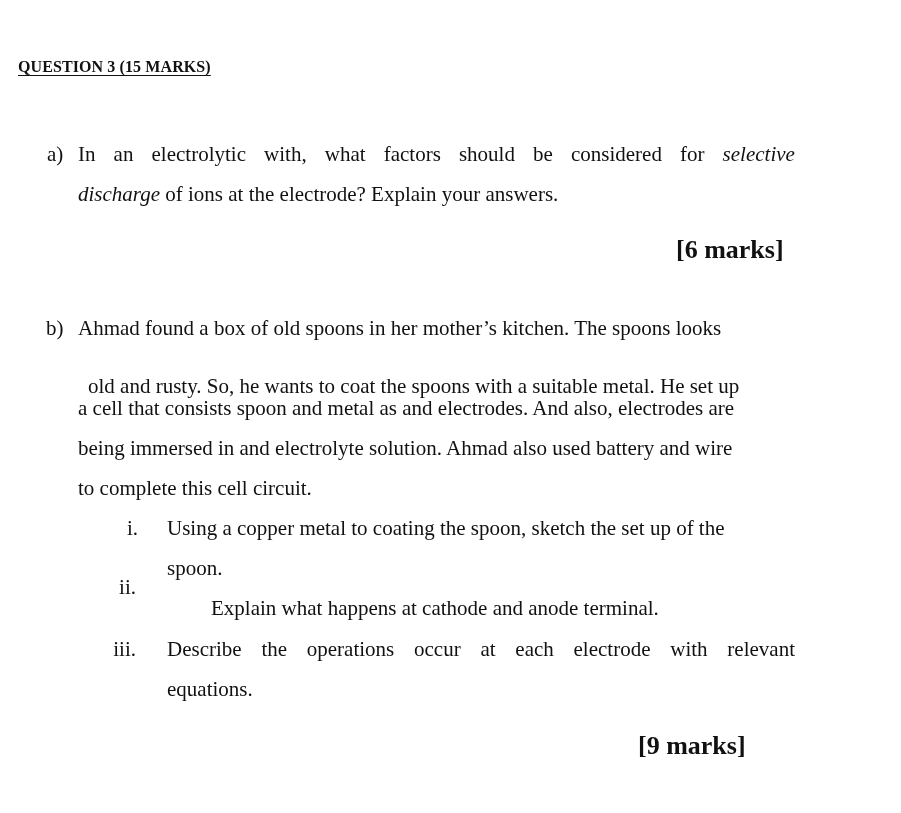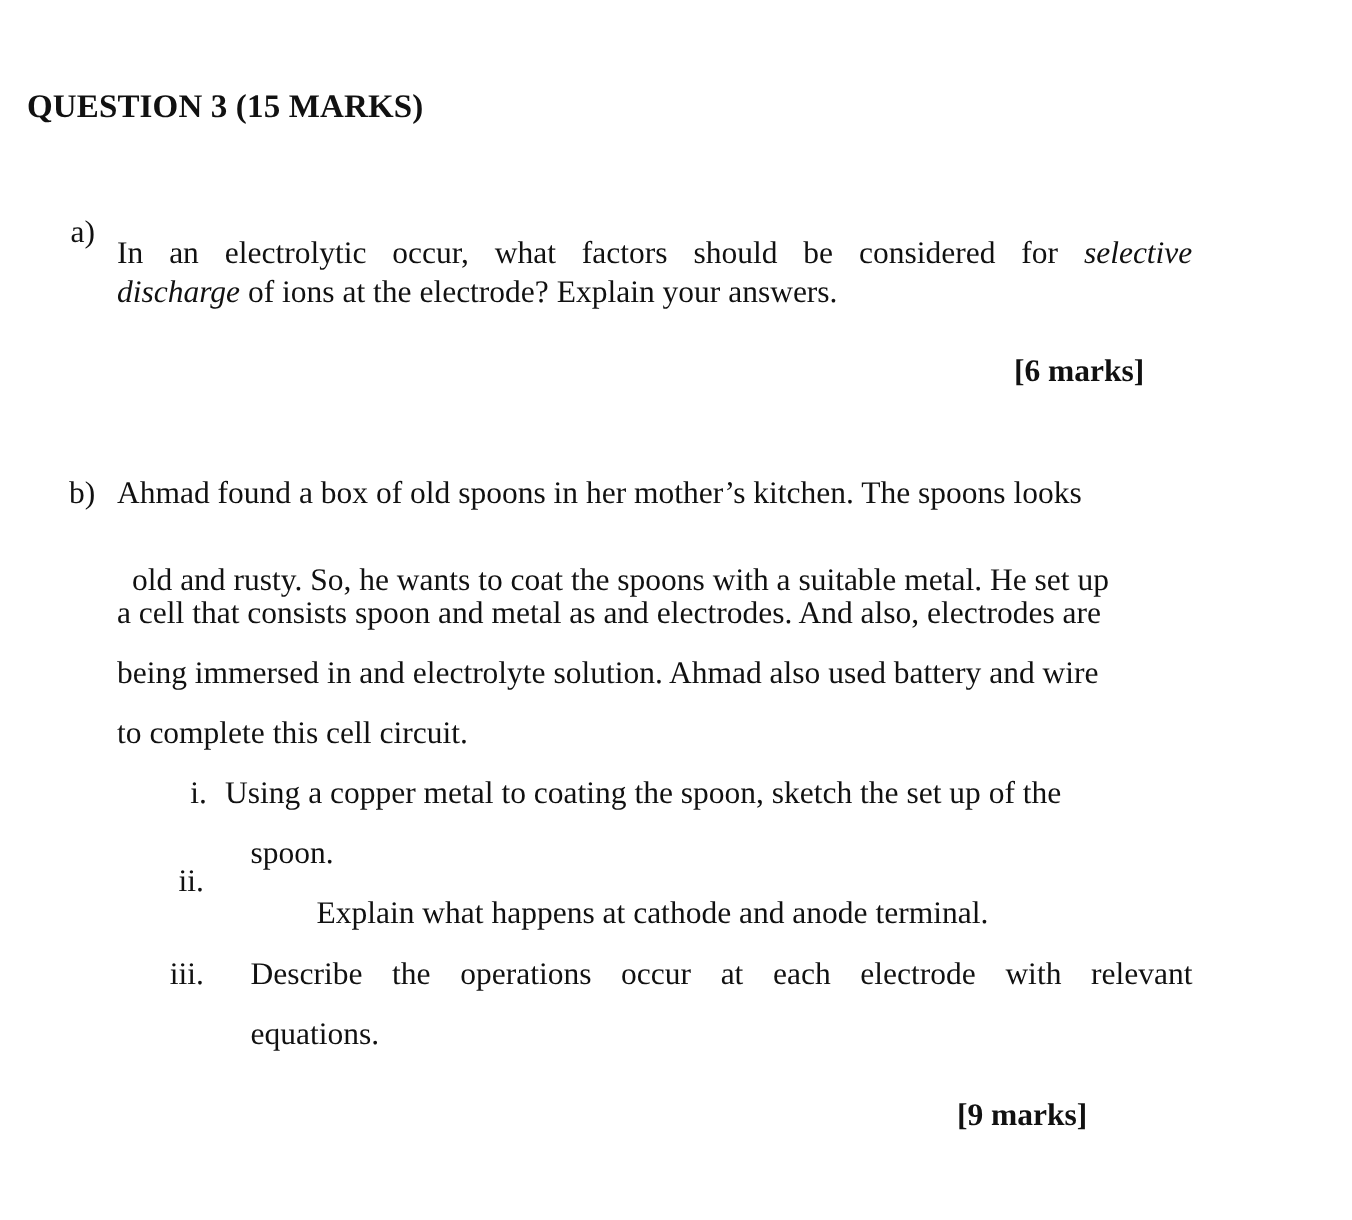--- a/index.html
+++ b/index.html
@@ -1,40 +1,40 @@
 <!DOCTYPE html>
 <html><head>
   <meta charset="utf-8">
   <style>
     html, body { margin: 0; padding: 0; background: #ffffff; }
     body { width: 901px; height: 813px; position: relative; overflow: hidden;
            font-family: "Liberation Serif", "DejaVu Serif", serif; color: #111; }
     .abs { position: absolute; white-space: nowrap; }
-    .title { left: 18px; top: 58px; font-size: 22px; font-weight: bold; 
+    .title { left: 18px; top: 58px; font-size: 16px; font-weight: bold; text-decoration: underline;
              text-underline-offset: 3px; letter-spacing: 0.1px; }
     .label { font-size: 21px; }
     .line { font-size: 21px; }
     .just { display: flex; justify-content: space-between; white-space: nowrap; }
-    .marks { font-size: 21px; font-weight: bold; }
+    .marks { font-size: 26px; font-weight: bold; }
     .it { font-style: italic; }
     .num { font-size: 21px; text-align: right; width: 30px; }
   </style>
 </head>
 <body>
 
 <div>
 
   <div class="abs title">QUESTION 3 (15 MARKS)</div>
 
   <div class="abs label" style="left:47px; top:142px;">a)</div>
-  <div class="abs line just" style="left:78px; top:142px; width:717px;margin-top:14px;">
+  <div class="abs line just" style="left:78px; top:142px; width:717px;">
     <span>In</span>
     <span>an</span>
     <span>electrolytic</span>
-    <span>occur,</span>
+    <span>with,</span>
     <span>what</span>
     <span>factors</span>
     <span>should</span>
     <span>be</span>
     <span>considered</span>
     <span>for</span>
     <span class="it">selective</span>
   </div>
   <div class="abs line" style="left:78px; top:182px;"><span class="it">discharge</span><span style="white-space:pre;"> of ions at the electrode? Explain your answers.</span></div>
   <div class="abs marks" style="left:676px; top:235px;">[6 marks]</div>
@@ -42,21 +42,21 @@
   <div class="abs label" style="left:46px; top:316px;">b)</div>
   <div class="abs line just" style="left:78px; top:316px; width:717px;">
       <span>Ahmad found a box of old spoons in her mother’s kitchen. The spoons looks</span>
     </div>
   <div class="abs line" style="left:88px; top:356px;margin-top:18px;">old and rusty. So, he wants to coat the spoons with a suitable metal. He set up</div>
   <div class="abs line" style="left:78px; top:396px;">a cell that consists spoon and metal as and electrodes. And also, electrodes are</div>
   <div class="abs line" style="left:78px; top:436px;text-align:right;">being immersed in and electrolyte solution. Ahmad also used battery and wire</div>
   <div class="abs line" style="left:78px; top:476px;">to complete this cell circuit.</div>
 
   <div class="abs num" style="left:108px; top:516px;">i.</div>
-  <div class="abs line" style="left:150px; top:516px;">Using a copper metal to coating the spoon, sketch the set up of the</div>
+  <div class="abs line" style="left:167px; top:516px;">Using a copper metal to coating the spoon, sketch the set up of the</div>
   <div class="abs line" style="left:167px; top:556px;">spoon.</div>
 
   <div class="abs num" style="left:106px; top:575px;">ii.</div>
   <div class="abs line" style="left:167px; top:596px;margin-left:44px;">Explain what happens at cathode and anode terminal.</div>
 
   <div class="abs num" style="left:106px; top:637px;">iii.</div>
   <div class="abs line just" style="left:167px; top:637px; width:628px;">
 
   <span>Describe</span>
       <span>the</span>

